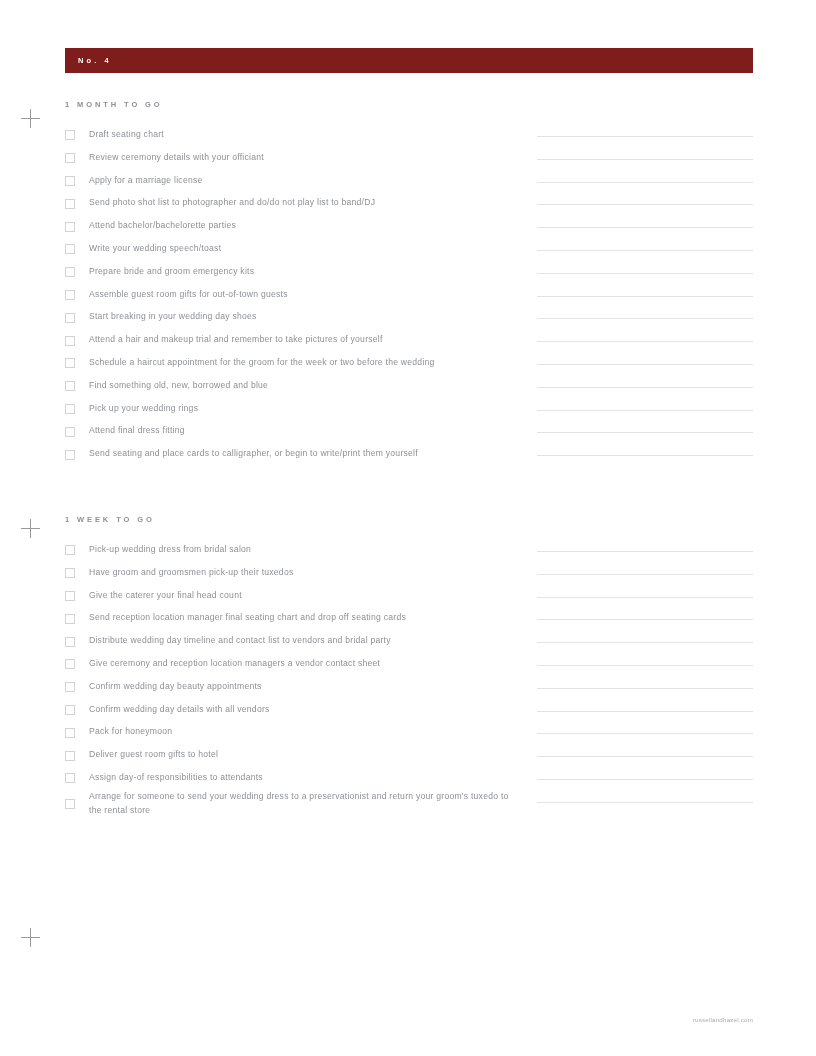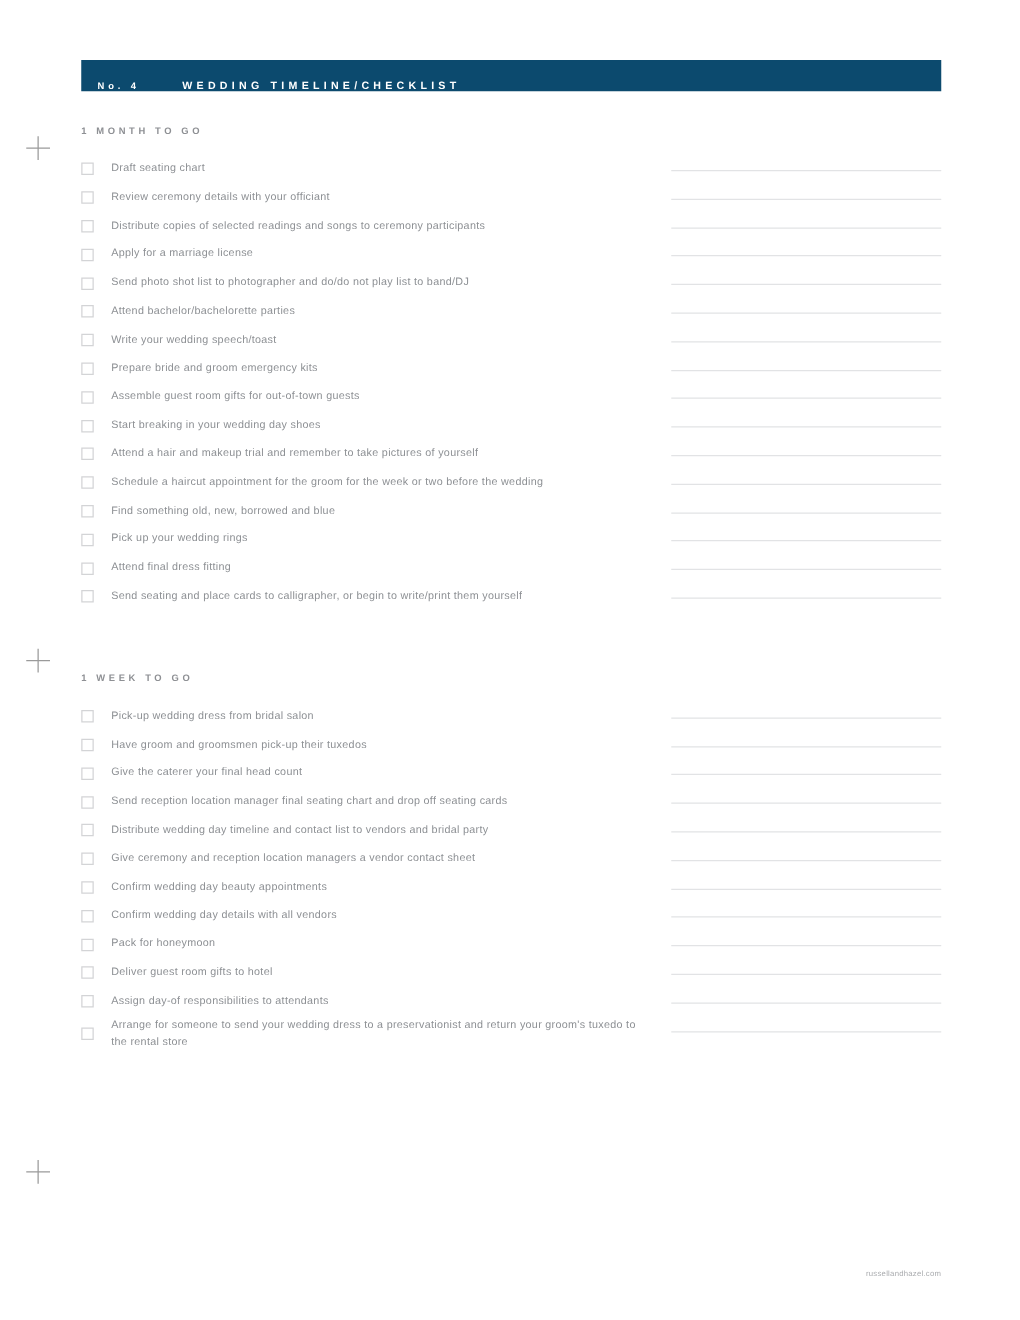--- a/index.html
+++ b/index.html
@@ -52,23 +52,23 @@
   .cm-2 { left: 21px; top: 519px; }
   .cm-3 { left: 21px; top: 928px; }
 
   
   .title-bar {
     position: absolute;
     left: 65px;
     top: 48px;
     width: 688px;
     height: 25px;
-    background: #0c4a6e;
+    background: #7f1d1d;
     display: flex;
-    align-items: flex-end;
+    align-items: center;
     gap: 12px;
   }
   .title-no {
     color: #ffffff;
     font-size: 7.5px;
     letter-spacing: 3.1px;
     font-weight: bold;
     margin-left: 13px;
     white-space: pre;
   }
@@ -178,25 +178,20 @@
             <span class="row-label">Draft seating chart</span>
             <span class="rule-line" style="top: 13px;"></span>
           </div>
           <div class="row">
             <span class="checkbox"></span>
             <span class="row-label">Review ceremony details with your officiant</span>
             <span class="rule-line" style="top: 13px;"></span>
           </div>
           <div class="row">
             <span class="checkbox"></span>
-            <span class="row-label">Distribute copies of selected readings and songs to ceremony participants</span>
-            <span class="rule-line" style="top: 13px;"></span>
-          </div>
-          <div class="row">
-            <span class="checkbox"></span>
             <span class="row-label">Apply for a marriage license</span>
             <span class="rule-line" style="top: 13px;"></span>
           </div>
           <div class="row">
             <span class="checkbox"></span>
             <span class="row-label">Send photo shot list to photographer and do/do not play list to band/DJ</span>
             <span class="rule-line" style="top: 13px;"></span>
           </div>
           <div class="row">
             <span class="checkbox"></span>

